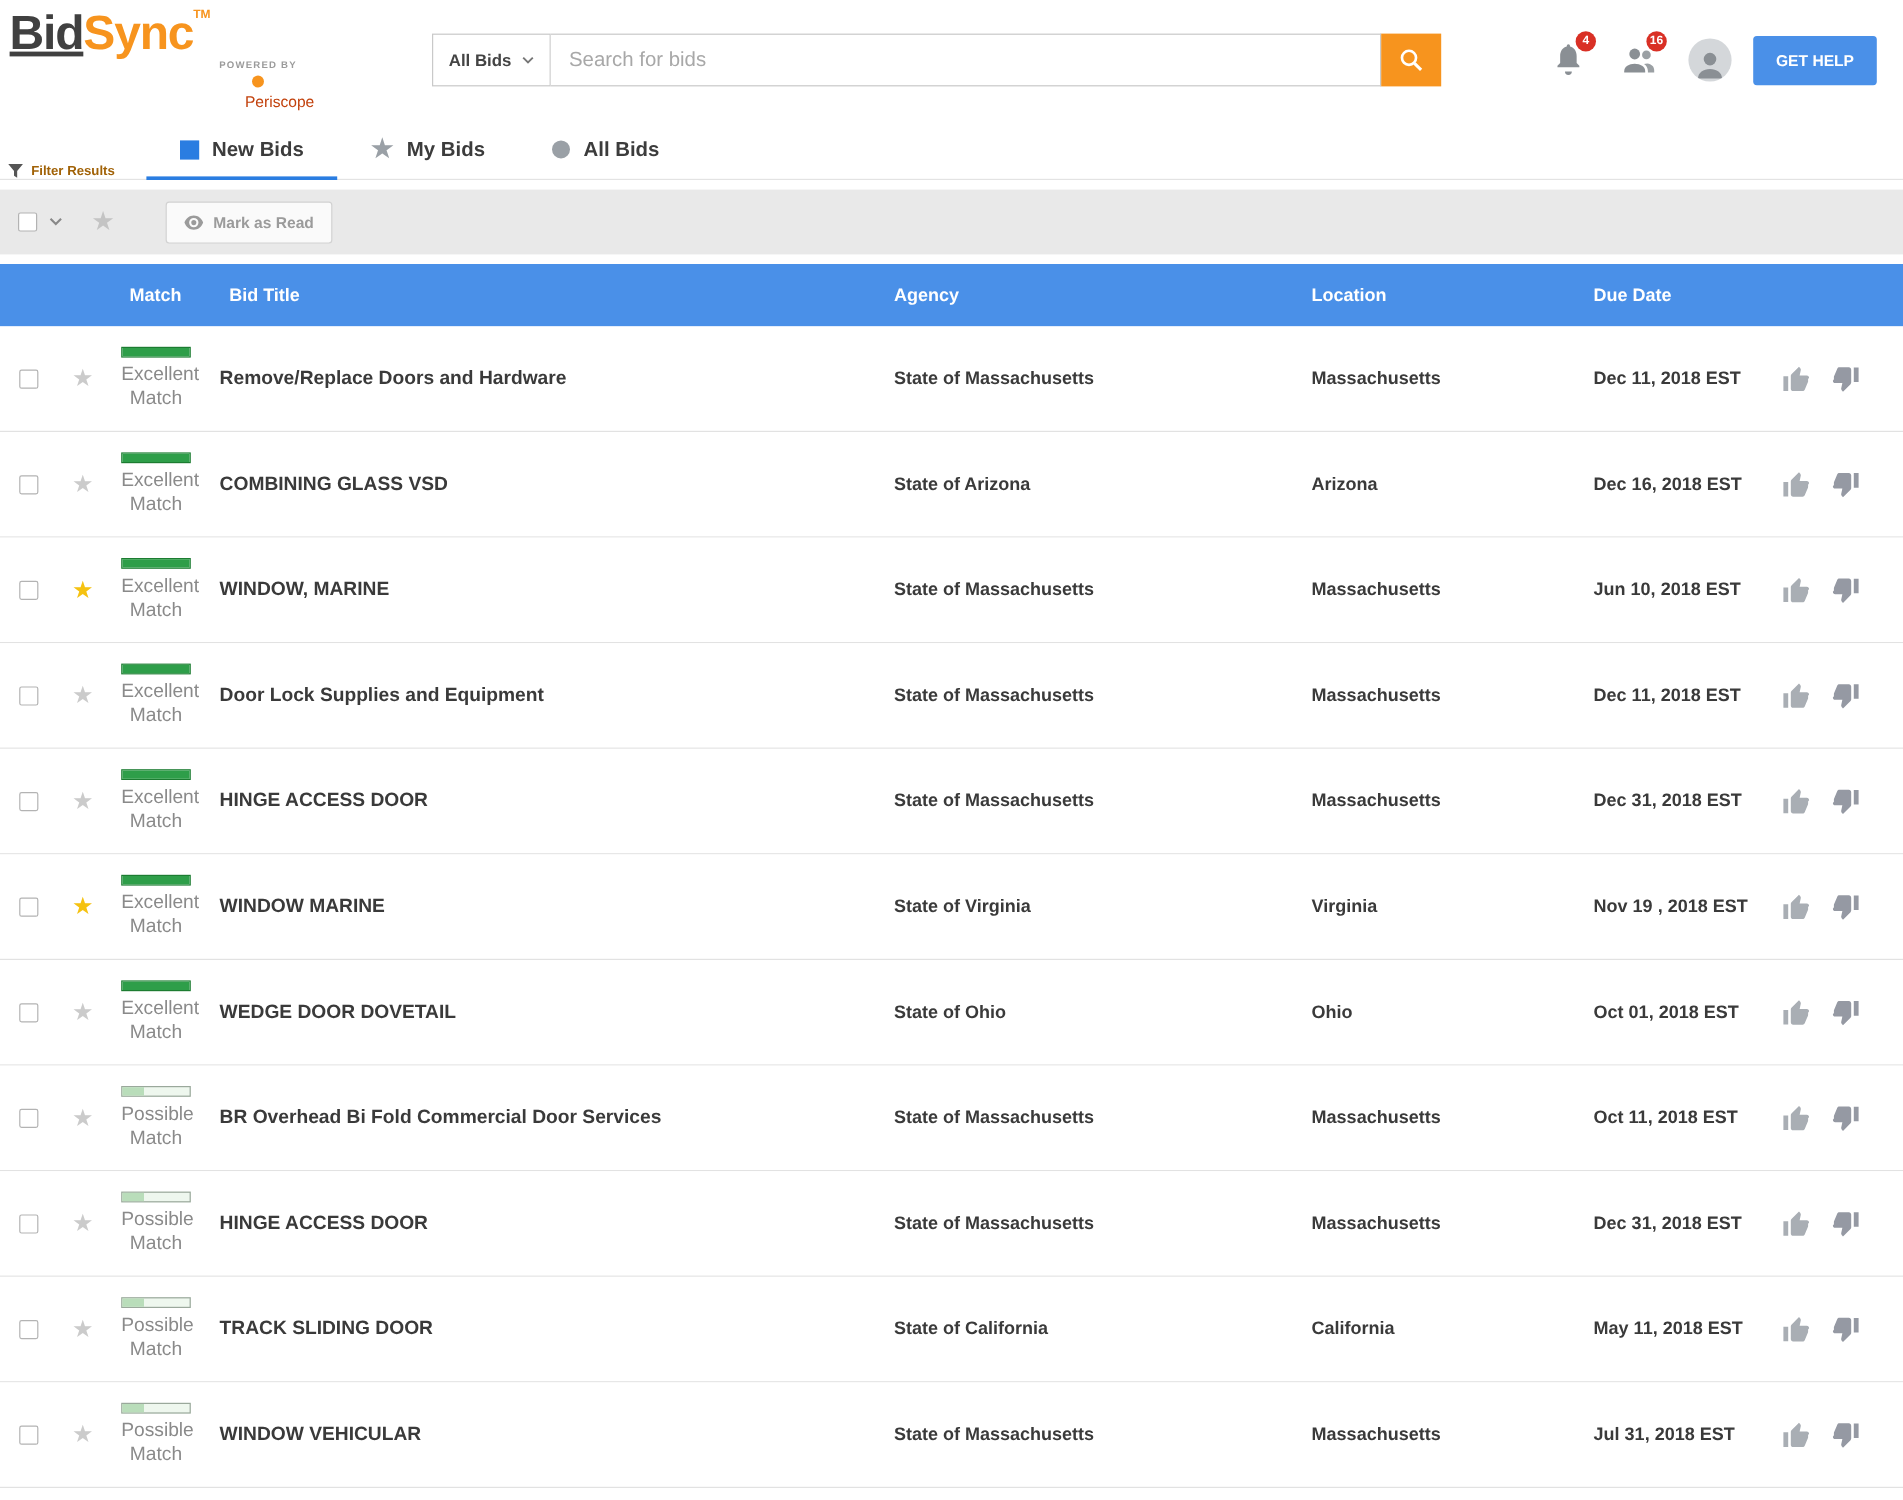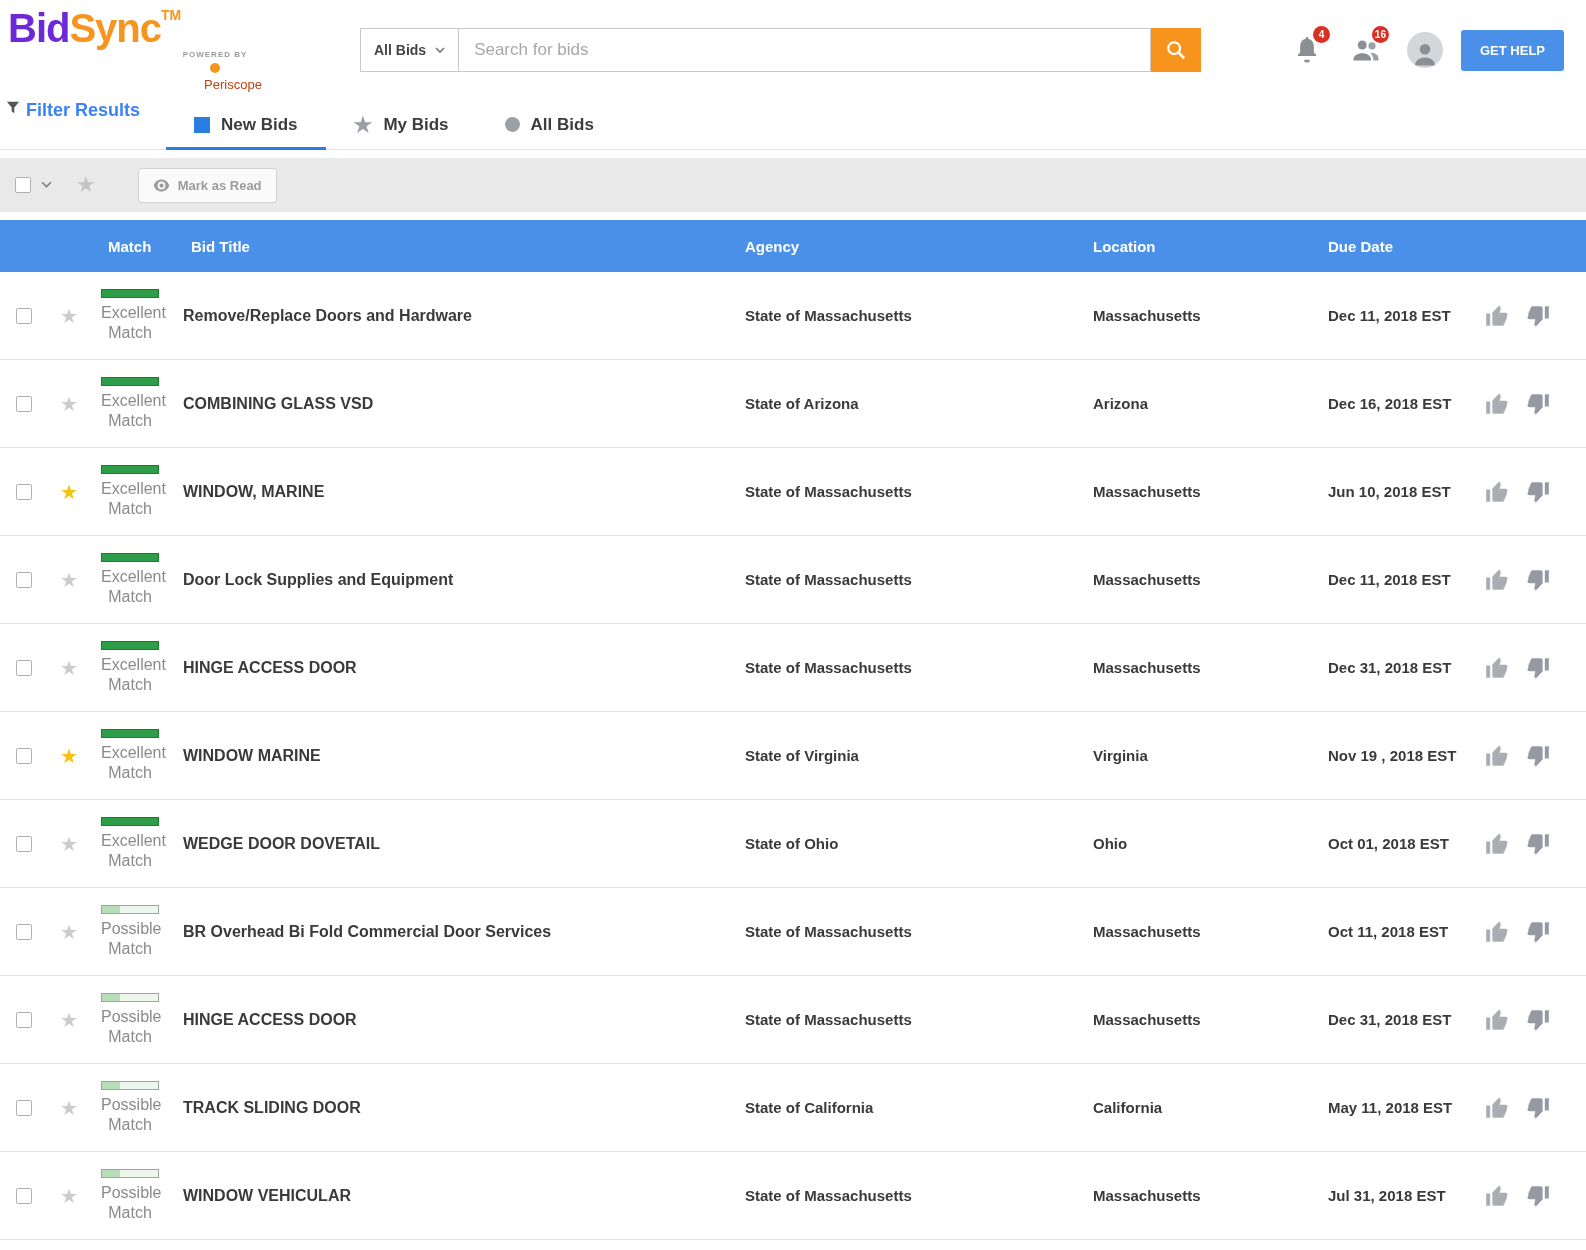--- a/index.html
+++ b/index.html
@@ -7,23 +7,23 @@
   body {
     width:1586px; background:#fff;
     font-family:"Liberation Sans", sans-serif;
     color:#3a3a3a;
   }
 
   
   .topbar { height:100px; display:flex; align-items:center; padding:0 22px 0 8px; background:#fff; }
   .logo { width:352px; cursor:pointer; }
   .logo-main { font-size:40px; font-weight:bold; line-height:1; letter-spacing:-1px; }
-  .logo-bid { color:#6d28d9; }
+  .logo-bid { color:#404040;text-decoration:underline; }
   .logo-sync { color:#f7941e; }
-  .logo-tm { font-size:14px; color:#f7941e; vertical-align:top; font-weight:bold; letter-spacing:0; }
+  .logo-tm { font-size:10px; color:#f7941e; vertical-align:top; font-weight:bold; letter-spacing:0; }
   .logo-sub { margin:2px 0 0 62px; display:flex; align-items:center; gap:4px;flex-direction:column; }
   .powered-by { font-size:8px; letter-spacing:1px; color:#9b9b9b; font-weight:bold; }
   .periscope-dot { width:10px; height:10px; border-radius:50%; background:#f7941e; display:inline-block; }
   .periscope { font-size:13px; color:#c2410c; font-weight:normal;margin-left:36px; }
 
   .search-bar { display:flex; height:44px; }
   .search-scope { display:flex; align-items:center; gap:9px; background:#fff; border:1px solid #c9c9c9;
     border-right:1px solid #c9c9c9; padding:0 13px; font-size:14px; font-weight:bold; color:#444; cursor:pointer; }
   .search-input { width:692px; border:1px solid #c9c9c9; border-left:none; padding:0 15px; font-size:17px; color:#333; outline:none; }
   .search-input::placeholder { color:#a8a8a8; }
@@ -33,21 +33,21 @@
   .icon-btn { position:relative; width:46px; height:48px; background:none; border:none; cursor:pointer;
     display:flex; align-items:center; justify-content:center; padding:0; }
   .badge { position:absolute; top:0; right:0; background:#d93025; color:#fff; font-size:10px; font-weight:bold;
     min-width:17px; height:17px; line-height:17px; text-align:center; border-radius:9px; padding:0 3px; }
   .avatar-circle { width:36px; height:36px; border-radius:50%; background:#d4d7da; display:flex; align-items:flex-end; justify-content:center; overflow:hidden; }
   .get-help { background:#4a90e8; color:#fff; border:none; border-radius:3px; font-weight:bold; font-size:13px;
     padding:13px 19px; cursor:pointer; font-family:inherit; }
 
   
   .tabbar { height:50px; display:flex; align-items:stretch; border-bottom:1px solid #e3e3e3; }
-  .filter-results { display:flex; align-items:flex-start; gap:6px; padding:0 26px 0 6px; font-size:18px; font-weight:bold; color:#3b82f6; cursor:pointer; }
+  .filter-results { display:flex; align-items:flex-end; gap:6px; padding:0 26px 0 6px; font-size:11px; font-weight:bold; color:#a16207; cursor:pointer; }
   .tab { display:flex; align-items:center; gap:11px; padding:0 28px; font-size:17px; font-weight:bold; color:#3c3c3c; position:relative; cursor:pointer; }
   .tab.active::after { content:""; position:absolute; left:0; right:0; bottom:-1px; height:3px; background:#2a7de1; }
   .tab-sq { width:16px; height:16px; background:#2a7de1; display:inline-block; }
   .tab-star { color:#9aa0a6; font-size:21px; line-height:1; }
   .tab-circle { width:15px; height:15px; border-radius:50%; background:#9aa0a6; display:inline-block; }
 
   
   .toolbar { margin-top:8px; height:54px; background:#e9e9e9; display:flex; align-items:center; padding:0 15px; gap:10px; }
   .checkbox { width:16px; height:16px; border:1px solid #b3b3b3; background:#fff; border-radius:2px; display:inline-block; cursor:pointer; }
   .toolbar-star { color:#c4c4c4; font-size:22px; line-height:1; margin-left:14px; cursor:pointer; }

